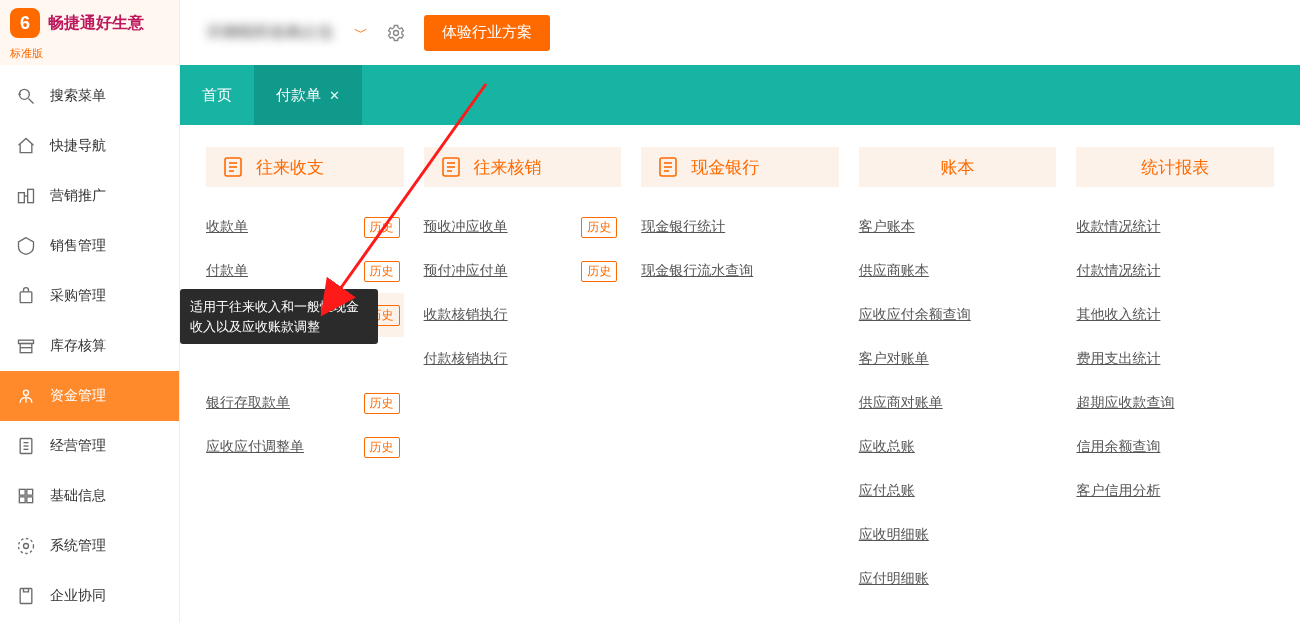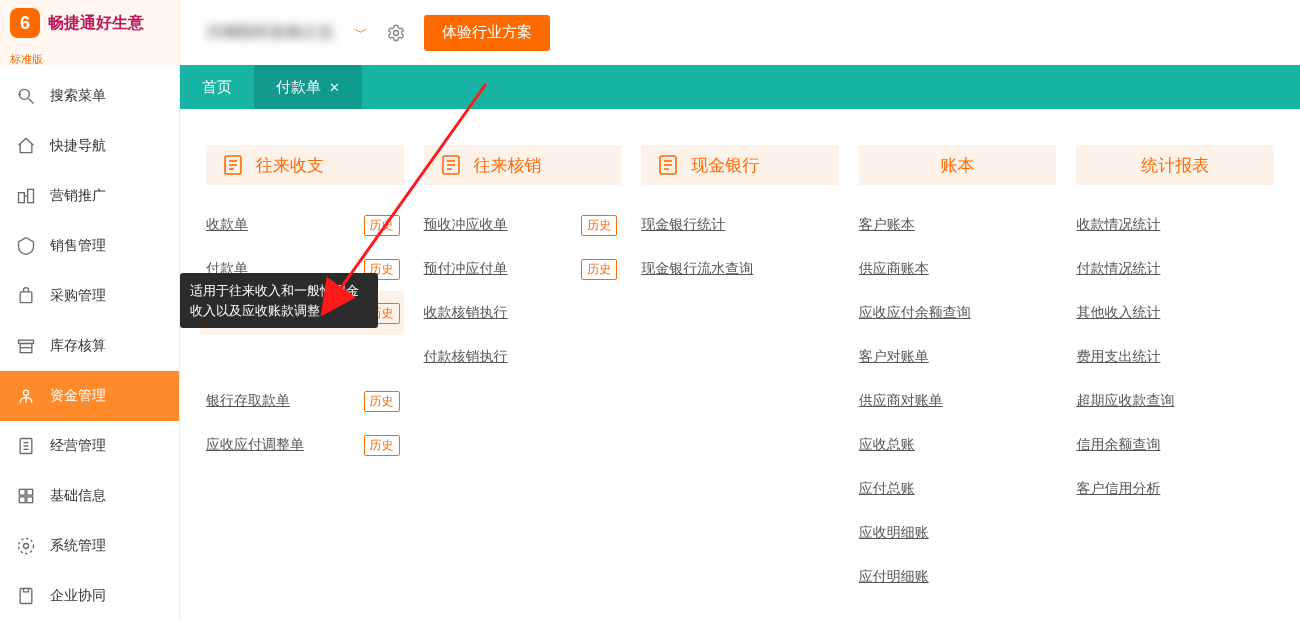--- a/index.html
+++ b/index.html
@@ -4,41 +4,41 @@
 <style>
   * { margin:0; padding:0; box-sizing:border-box; font-family:"Microsoft YaHei","PingFang SC",Arial,sans-serif; }
   html,body{width:1300px;height:622px;overflow:hidden;background:#fff;}
   .app{display:flex;height:622px;position:relative;}
   
   .sidebar{width:180px;background:#fff;border-right:1px solid #eee;flex:none;}
   .brand{height:65px;padding:8px 10px;background:#fff7f0;}
   .brand-row{display:flex;align-items:center;gap:8px;}
   .brand-logo{width:30px;height:30px;border-radius:8px;background:#ff6a00;display:flex;align-items:center;justify-content:center;color:#fff;font-weight:700;font-size:18px;}
   .brand-title{color:#be185d;font-size:16px;font-weight:600;}
-  .brand-sub{color:#ff6a00;font-size:11px;margin-top:14px;}
+  .brand-sub{color:#ff6a00;font-size:11px;margin-top:8px;}
   .nav{padding-top:6px;}
   .nav-item{display:flex;align-items:center;gap:14px;height:50px;padding:0 16px;color:#333;font-size:14px;cursor:pointer;}
   .nav-item.active{background:#ff8a2b;color:#fff;}
   .nav-ico{width:20px;height:20px;flex:none;display:flex;align-items:center;justify-content:center;}
   .nav-ico svg{width:20px;height:20px;stroke:#6b6b6b;fill:none;stroke-width:1.6;}
   .nav-item.active .nav-ico svg{stroke:#fff;}
   
   .main{flex:1;display:flex;flex-direction:column;min-width:0;}
   .topbar{height:65px;display:flex;align-items:center;padding:0 20px;gap:14px;background:#fff;}
   .org-name{font-size:16px;color:#333;filter:blur(5px);padding:0 6px;}
   .caret{color:#ff6a00;font-size:14px;}
   .gear{width:28px;height:28px;display:flex;align-items:center;justify-content:center;color:#888;}
   .gear svg{width:20px;height:20px;stroke:#888;fill:none;stroke-width:1.6;}
   .cta-btn{background:#ff6a00;color:#fff;border:none;height:36px;padding:0 18px;border-radius:3px;font-size:15px;cursor:pointer;}
-  .tabs{height:44px;background:#17b3a3;display:flex;align-items:stretch;color:#fff;font-size:15px;}
+  .tabs{height:60px;background:#17b3a3;display:flex;align-items:stretch;color:#fff;font-size:15px;}
   .tab{display:flex;align-items:center;padding:0 22px;cursor:pointer;gap:8px;}
   .tab.active{background:#0f9a8c;}
   .tab .x{font-size:13px;opacity:.9;}
   .content{flex:1;overflow:auto;padding:22px 26px;background:#fff;}
-  .cols{display:flex;gap:20px;align-items:flex-start;margin-top:14px;}
+  .cols{display:flex;gap:20px;align-items:flex-start;}
   .col{flex:1;min-width:0;}
   .col-head{height:40px;background:#fdf2ea;display:flex;align-items:center;justify-content:center;gap:10px;color:#ff6a00;font-size:17px;font-weight:500;margin-bottom:18px;position:relative;}
   .col-head.with-icon{justify-content:flex-start;padding-left:14px;}
   .head-ico{width:26px;height:26px;display:flex;align-items:center;justify-content:center;}
   .head-ico svg{width:24px;height:24px;stroke:#ff6a00;fill:none;stroke-width:1.6;}
   .row{display:flex;align-items:center;justify-content:space-between;height:44px;color:#555;font-size:14px;cursor:pointer;padding-right:4px;}
   .row-label{display:flex;align-items:center;gap:4px;text-decoration:underline;}
   .hist-tag{border:1px solid #ff6a00;color:#ff6a00;font-size:12px;padding:1px 5px;border-radius:2px;}
   .q-ico{display:inline-flex;width:14px;height:14px;border:1px solid #ff9a4d;border-radius:50%;align-items:center;justify-content:center;font-size:10px;color:#ff6a00;}
   .row.hover{background:#fdf2ea;border-radius:2px;padding-left:6px;margin-left:-6px;}

